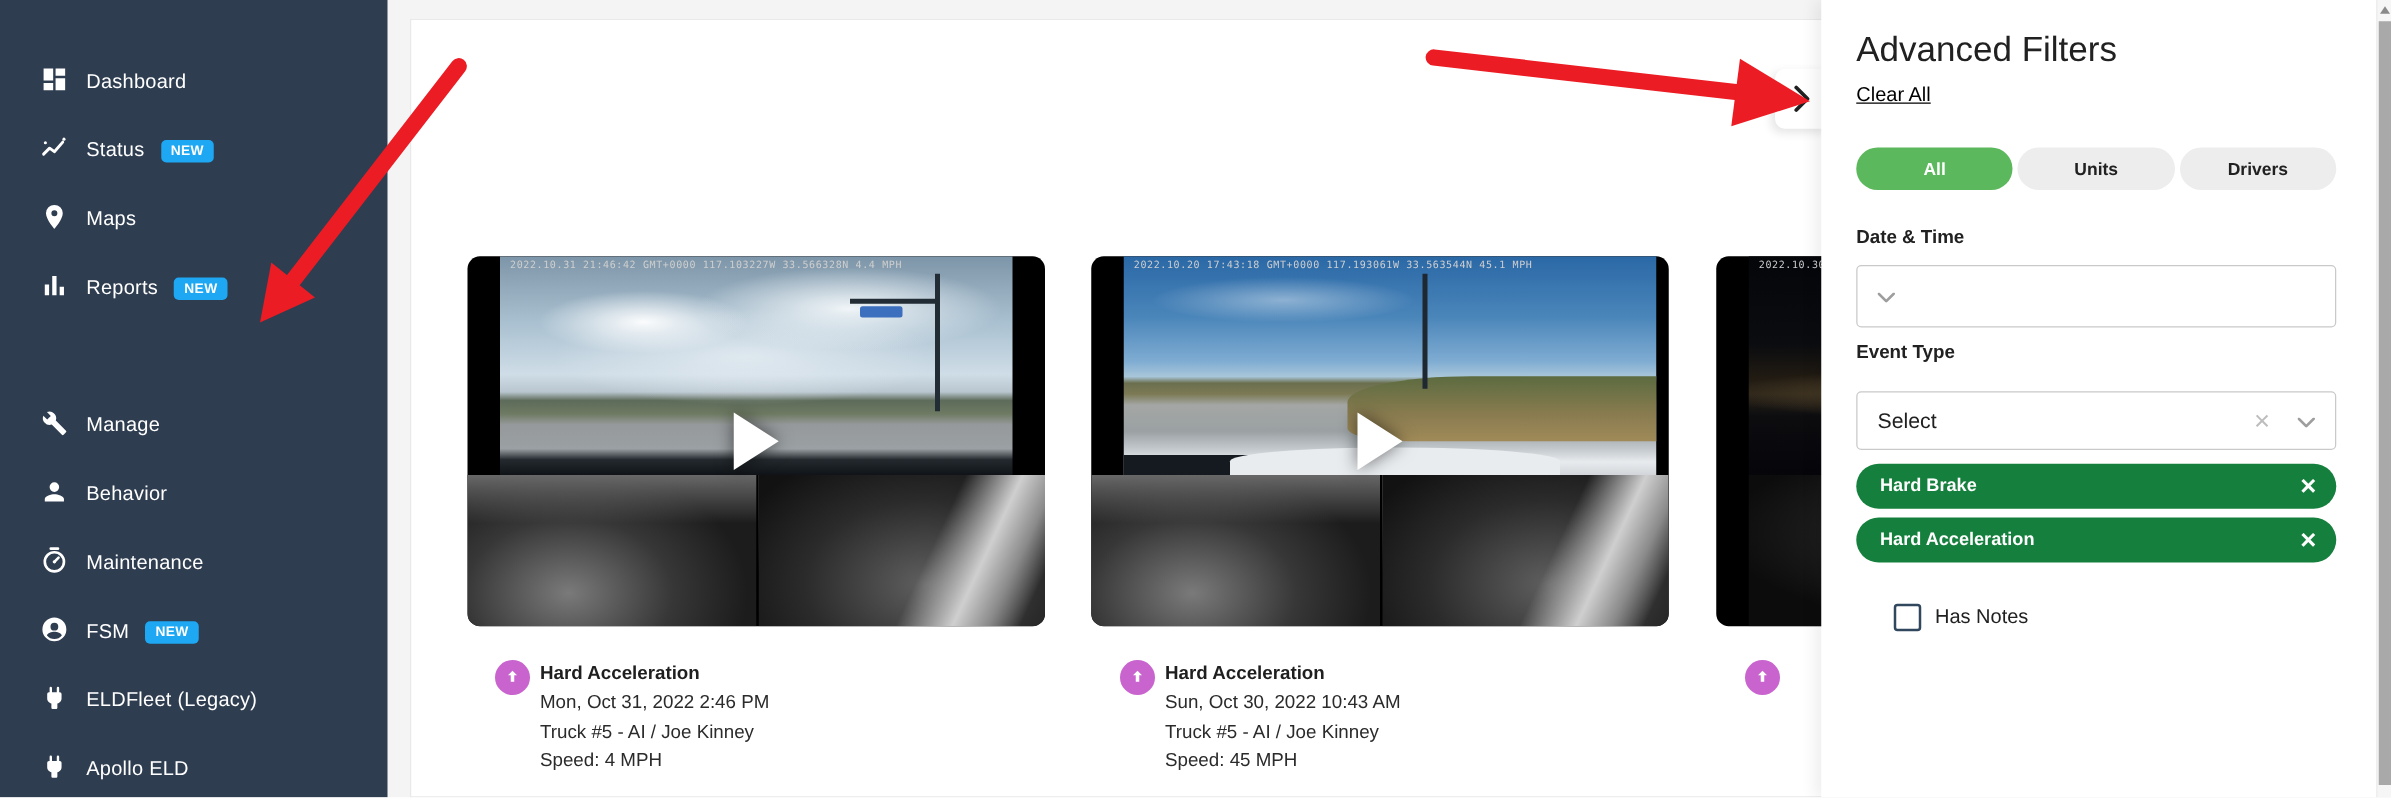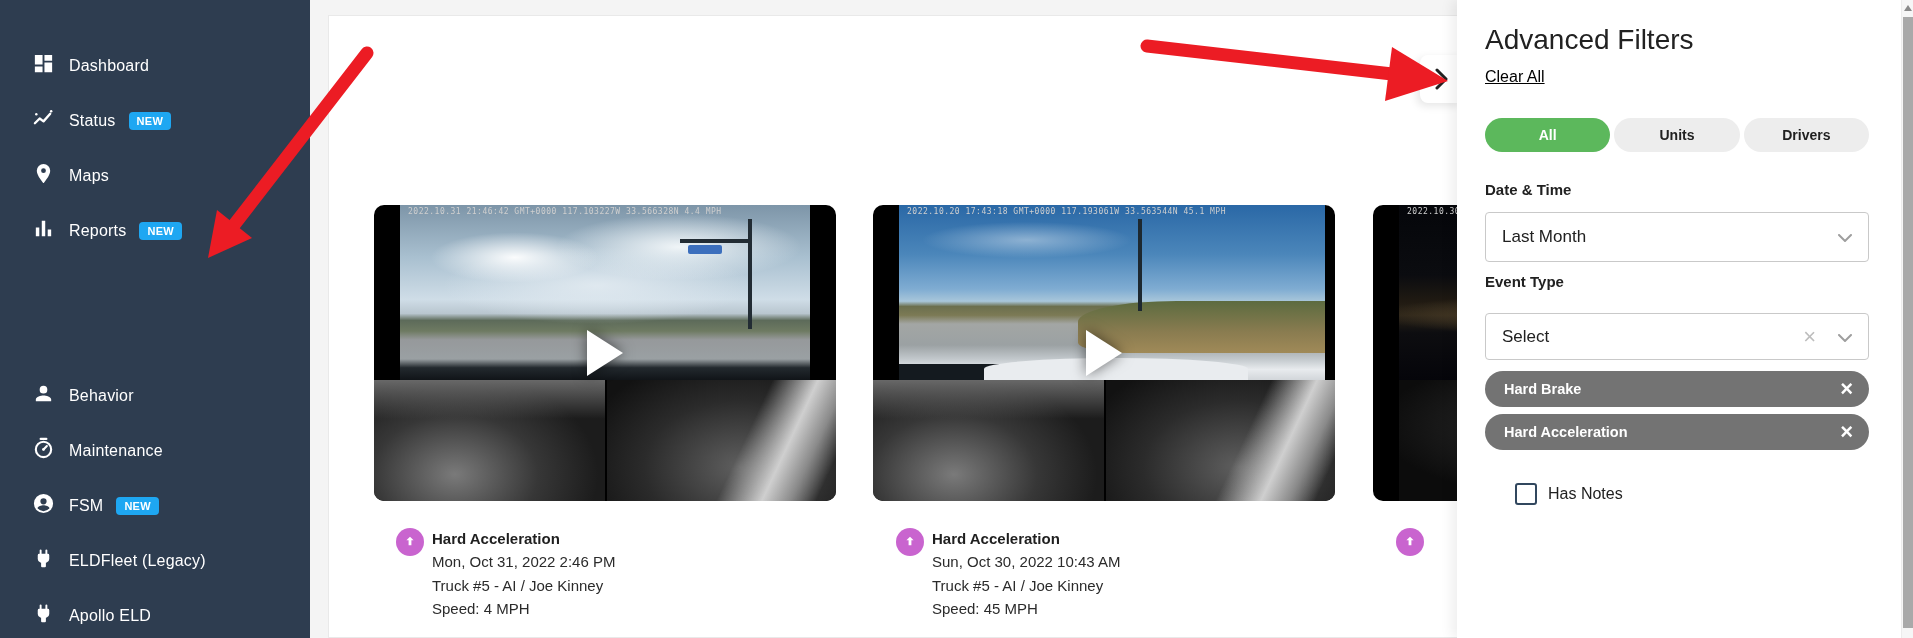--- a/index.html
+++ b/index.html
@@ -90,21 +90,21 @@
   .panel-title { position:absolute; left:28px; top:24px; font-size:28px; color:#212121; }
   .clear-all { position:absolute; left:28px; top:68px; font-size:16px; color:#000000; text-decoration:underline; cursor:pointer; }
   .segments { position:absolute; left:28px; top:118px; width:384px; display:flex; gap:4px; }
   .segment { flex:1; height:34px; border-radius:17px; background:#ededed; color:#212121; font-size:14px; font-weight:bold; display:flex; align-items:center; justify-content:center; cursor:pointer; }
   .segment.active { background:#5cb85c; color:#fff; }
   .fld-label { position:absolute; left:28px; font-size:15px; font-weight:bold; color:#212121; }
   .select { position:absolute; left:28px; width:384px; border:1px solid #c9c9c9; border-radius:4px; background:#fff; display:flex; align-items:center; padding:0 16px; font-size:17px; color:#212121; cursor:pointer; }
   .select .grow { flex:1; }
   .x-clear { color:#bdbdbd; font-size:22px; margin-right:22px; cursor:pointer; line-height:1; }
   .chev svg { width:14px; height:8px; }
-  .ftr-chip { position:absolute; left:28px; width:384px; height:36px; background:#737373; border-radius:18px; display:flex; align-items:center; padding:0 16px 0 19px; color:#fff; }
+  .ftr-chip { position:absolute; left:28px; width:384px; height:36px; background:#15803d; border-radius:18px; display:flex; align-items:center; padding:0 16px 0 19px; color:#fff; }
   .ftr-chip .lbl { flex:1; font-size:14.5px; font-weight:bold; }
   .ftr-chip .x { font-size:22px; font-weight:bold; cursor:pointer; line-height:1; }
   .has-notes { position:absolute; left:58px; top:483px; display:flex; align-items:center; gap:11px; }
   .checkbox { width:22px; height:22px; border:2px solid #31475e; border-radius:3px; background:#fff; cursor:pointer; }
   .has-notes span { font-size:16px; color:#212121; }
 
   
   .scrollbar { position:absolute; left:1901px; top:0; width:12px; height:638px; background:#f6f6f6; border-left:1px solid #ececec; z-index:10; }
   .sb-arrow { position:absolute; top:5px; left:2px; width:0; height:0; border-left:4px solid transparent; border-right:4px solid transparent; border-bottom:6px solid #8a8a8a; }
   .sb-thumb { position:absolute; top:17px; left:0.5px; width:10px; height:611px; background:#a9a9a9; }
@@ -146,20 +146,28 @@
       <span class="nav-label">Maps</span>
     </div>
     <div class="nav-item" style="top:185px">
       <span class="nav-icon">
           <svg viewBox="0 0 24 24">
             <path d="M4 11h3.6v9H4zM10.2 4h3.6v16h-3.6zM16.4 13H20v7h-3.6z"></path>
           </svg>
         </span>
       <span class="nav-label">Reports</span>
       <span class="new-badge">NEW</span>
+    </div>
+    <div class="nav-item" style="top:295px">
+      <span class="nav-icon">
+          <svg viewBox="0 0 24 24">
+            <path d="M21.7 18.3l-8.5-8.5a5.6 5.6 0 0 0-7.4-7L9 6 6 9 2.8 5.8a5.6 5.6 0 0 0 7 7.4l8.5 8.5a1 1 0 0 0 1.4 0l2-2a1 1 0 0 0 0-1.4z"></path>
+          </svg>
+        </span>
+      <span class="nav-label">Manage</span>
     </div>
     <div class="nav-item" style="top:405px">
       <span class="nav-icon">
           <svg viewBox="0 0 24 24">
             <circle cx="12" cy="13" r="8" fill="none" stroke="#fff" stroke-width="2.2"></circle>
             <path d="M12 13l3.5-3.5" fill="none" stroke="#fff" stroke-width="2.2" stroke-linecap="round"></path>
             <circle cx="12" cy="13" r="1.4"></circle>
             <path d="M9 2h6" fill="none" stroke="#fff" stroke-width="2.2" stroke-linecap="round"></path>
           </svg>
         </span>
@@ -315,21 +323,20 @@
     <div class="clear-all">Clear All</div>
 
     <div class="segments">
       <div class="segment active">All</div>
       <div class="segment">Units</div>
       <div class="segment">Drivers</div>
     </div>
 
     <div class="fld-label" style="top:181px">Date &amp; Time</div>
     <div class="select" style="top:212px; height:50px">
-      <span class="grow">Last Month</span>
       <span class="chev"><svg viewBox="0 0 14 8">
             <path d="M1 1l6 6 6-6" fill="none" stroke="#9e9e9e" stroke-width="2" stroke-linecap="round"></path>
           </svg></span>
     </div>
 
     <div class="fld-label" style="top:273px">Event Type</div>
     <div class="select" style="top:313px; height:47px">
       <span class="grow">Select</span>
       <span class="x-clear">×</span>
       <span class="chev"><svg viewBox="0 0 14 8">

